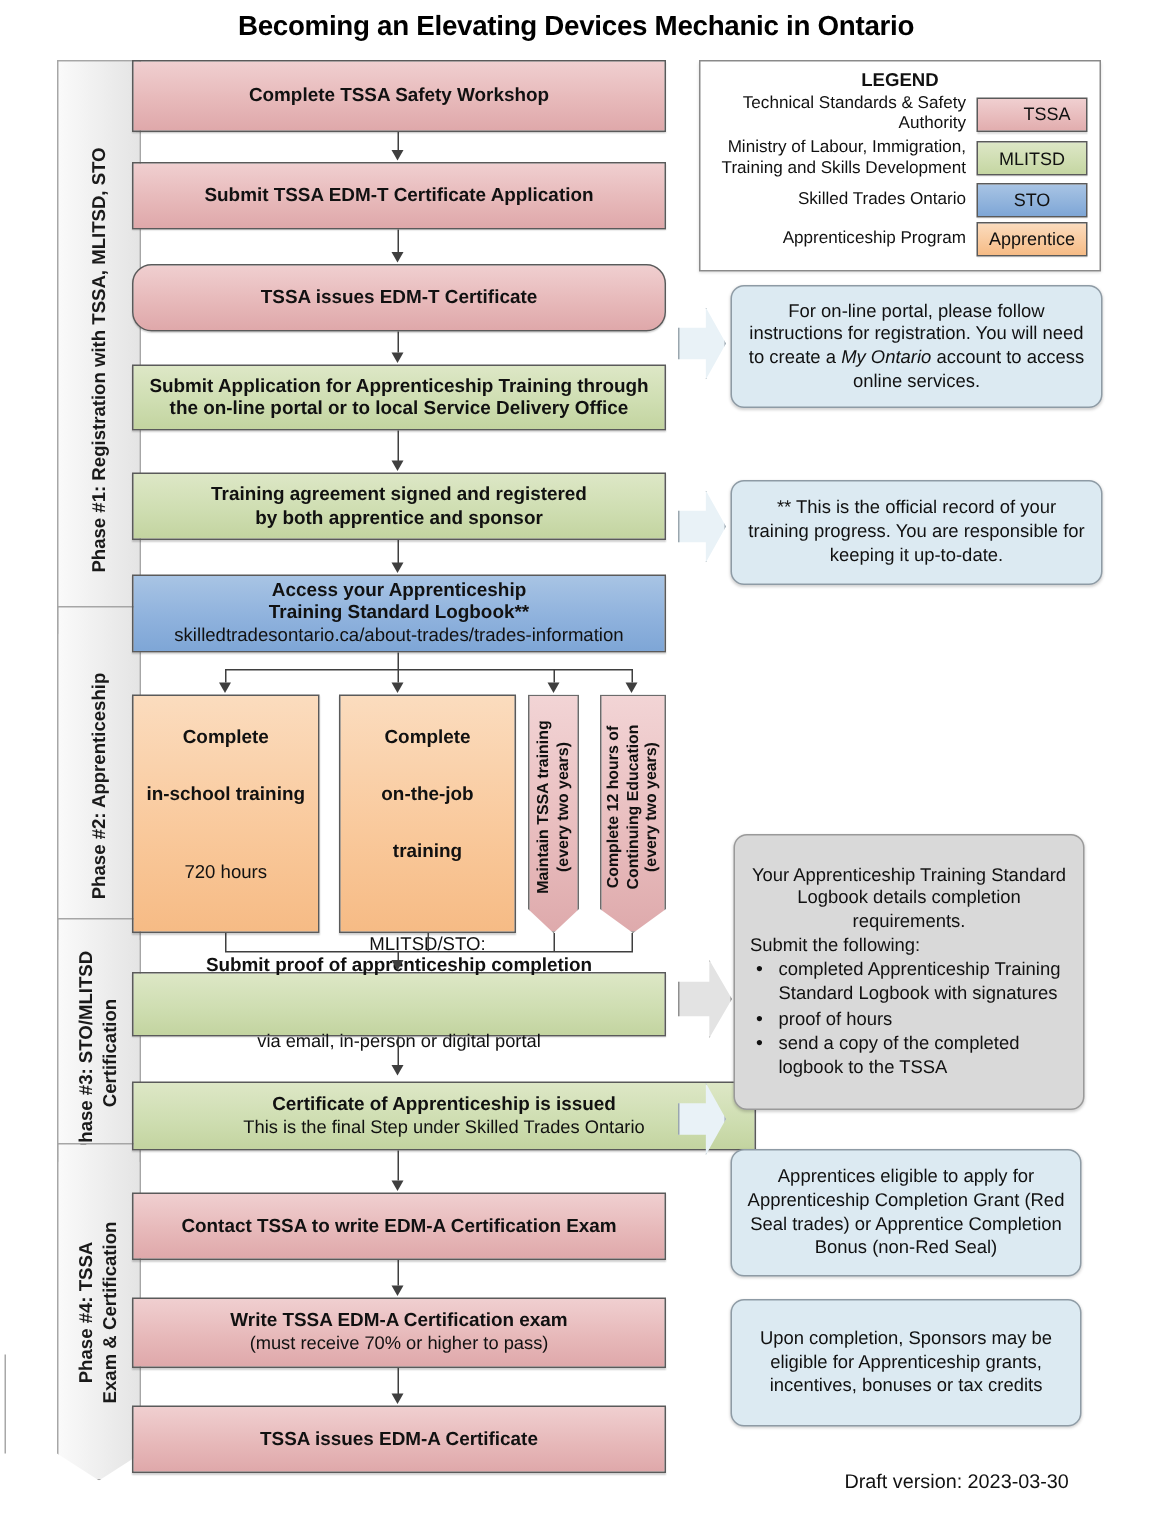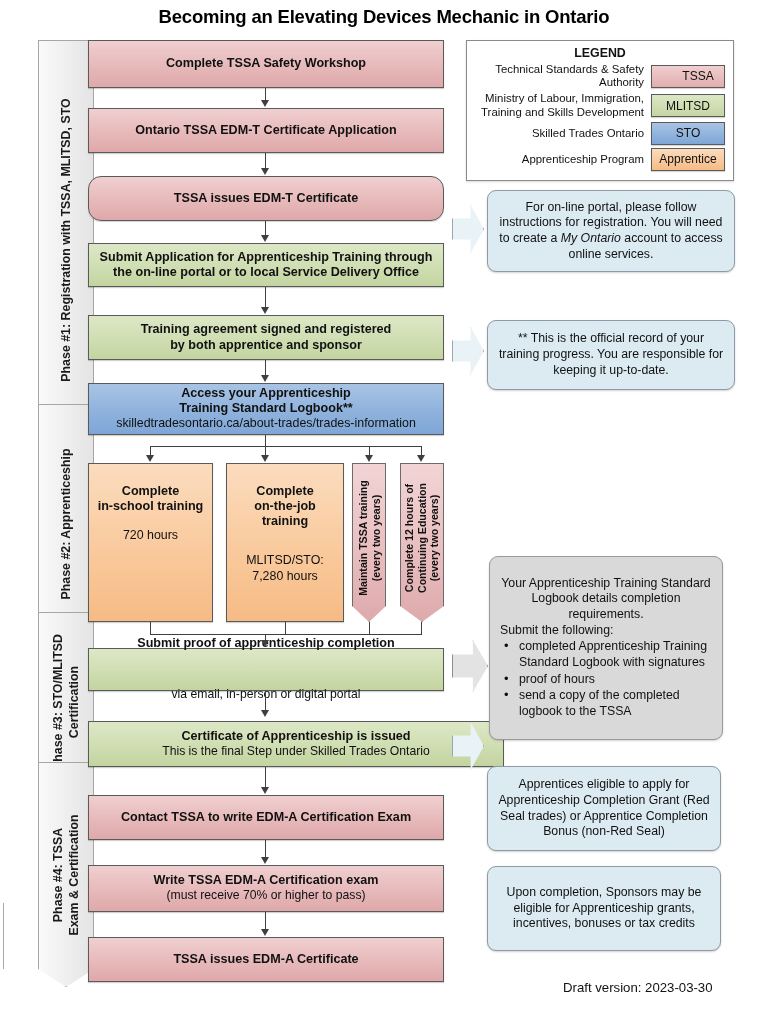--- a/index.html
+++ b/index.html
@@ -48,21 +48,21 @@
     padding: 3px 6px;
     box-shadow: 0 1px 1px rgba(0,0,0,.18);
   }
   .box .t1 { font-size: 12.6px; font-weight: bold; color: #111; line-height: 1.2; }
   .box .t2 { font-size: 12.2px; font-weight: normal; color: #111; line-height: 1.25; }
   .box .t3 { font-size: 12.4px; font-weight: normal; color: #111; line-height: 1.25; }
 
   .c-tssa { background: linear-gradient(to bottom, #f0cfd0 0%, #e7b9ba 55%, #dfa8aa 100%); }
   .c-mlitsd { background: linear-gradient(to bottom, #dde7c6 0%, #cfdeb2 55%, #c3d4a0 100%); }
   .c-sto { background: linear-gradient(to bottom, #a8c4e4 0%, #8fb2dd 55%, #7ea6d6 100%); }
-  .c-appr { background: linear-gradient(to bottom, #fbdcbe 0%, #f9c89a 60%, #f6bb85 100%); }
+  .c-appr { background: linear-gradient(to bottom, #fbdcbe 0%, #f9c89a 60%, #f6bb85 100%); gap: 23px; }
 
   
   .chev {
     position: absolute;
     background: linear-gradient(to bottom, #f2d4d5 0%, #e8bcbd 60%, #deaaac 100%);
     border: 1px solid #6b6b6b;
     clip-path: polygon(0 0, 100% 0, 100% calc(100% - 16px), 50% 100%, 0 calc(100% - 16px));
   }
   .chev-label {
     position: absolute; left: 50%; top: 47%;
@@ -181,21 +181,21 @@
   <div class="phase" style="left:38px; top:762px; height:225px;">
     <div class="phase-label" style="white-space:pre; line-height:1.25;">Phase #4: TSSA
 Exam &amp; Certification</div>
   </div>
 
   <div class="box c-tssa" style="left:88px; top:40px; width:356px; height:48px;">
     <div class="t1">Complete TSSA Safety Workshop</div>
   </div>
 
   <div class="box c-tssa" style="left:88px; top:108px; width:356px; height:45px;">
-    <div class="t1">Ontario TSSA EDM-T Certificate Application</div>
+    <div class="t1">Submit TSSA EDM-T Certificate Application</div>
   </div>
 
   <div class="box c-tssa" style="left:88px; top:176px; width:356px; height:45px;border-radius:13px;">
     <div class="t1">TSSA issues EDM-T Certificate</div>
   </div>
 
   <div class="box c-mlitsd" style="left:88px; top:243px; width:356px; height:44px;">
     <div class="t1">Submit Application for Apprenticeship Training through</div>
     <div class="t1">the on-line portal or to local Service Delivery Office</div>
   </div>

